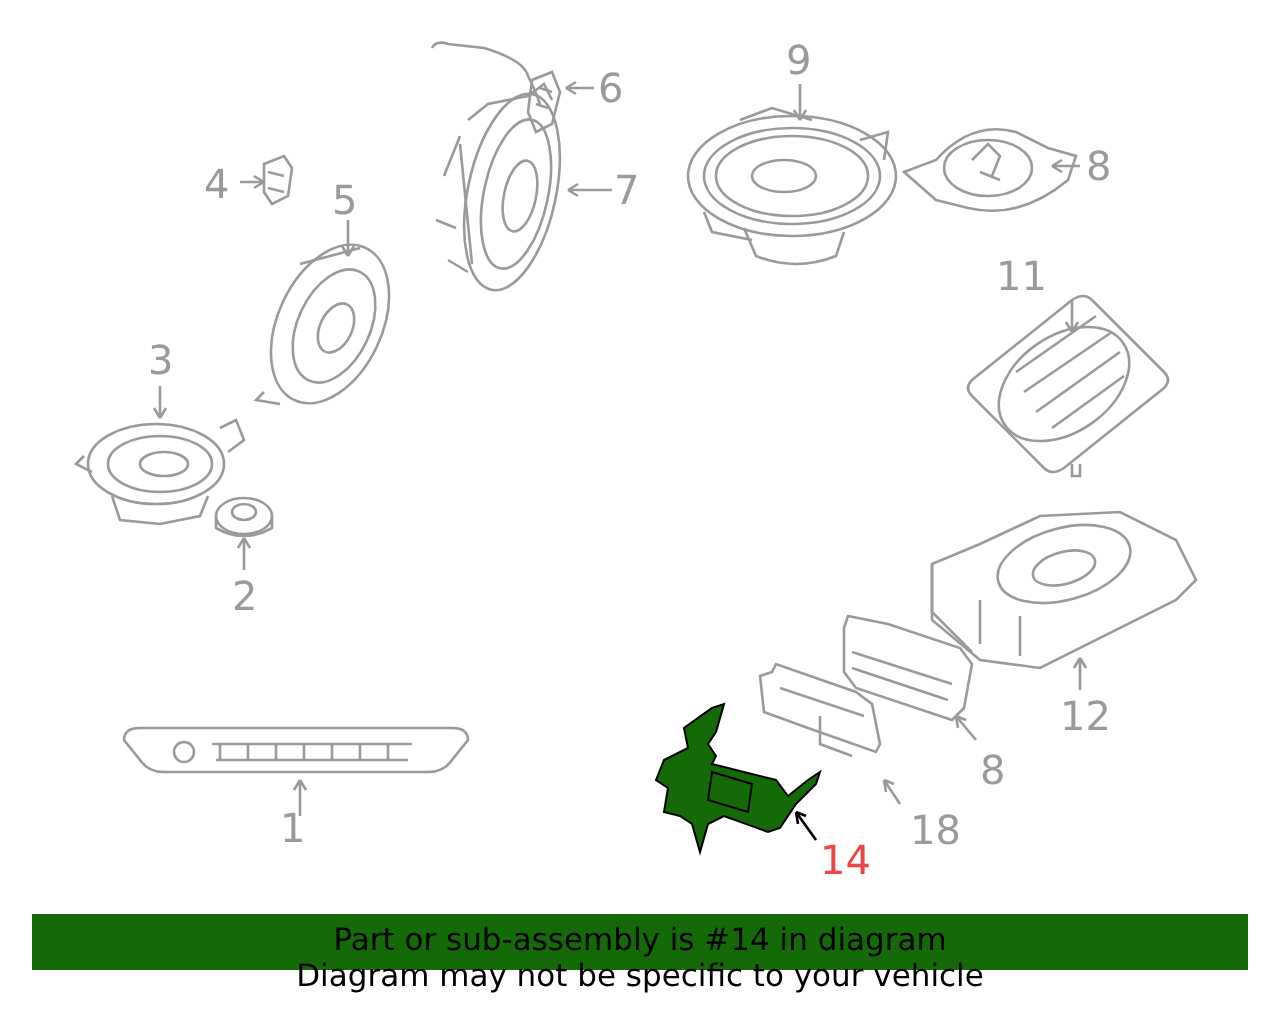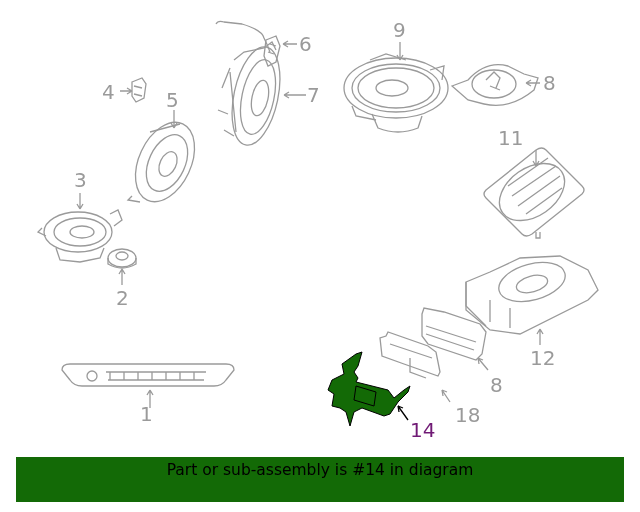--- a/index.html
+++ b/index.html
@@ -1,20 +1,20 @@
 <!DOCTYPE html>
 <html><head>
 <meta charset="utf-8">
 <style>
   html, body { margin:0; padding:0; background:#ffffff; }
   body { width:640px; height:512px; position:relative; overflow:hidden; font-family:"DejaVu Sans", sans-serif; }
   #diagram { position:absolute; left:0; top:0; width:640px; height:455px; }
   .callout { position:absolute; font-size:20px; color:#9a9a9a; line-height:1; }
-  .callout.hl { color:#701a75; }
-  #banner { position:absolute; left:16px; top:457px; width:608px; height:45px; background:#136a06;
+  .callout.hl { color:#ef4444; }
+  #banner { position:absolute; left:16px; top:457px; width:608px; height:28px; background:#136a06;
             color:#000; text-align:center; font-size:15.5px; line-height:18px; padding-top:4px; box-sizing:border-box; }
 </style>
 </head>
 <body>
 
 <div id="diagram">
   <svg width="640" height="455" viewBox="0 0 640 455" xmlns="http://www.w3.org/2000/svg" fill="none" stroke="#9a9a9a" stroke-width="1.3">
 
     <g>
       <path d="M216 24 q2-4 8-2 l18 2 q20 6 22 14 q4 8 6 14"></path>
@@ -131,13 +131,14 @@
   <span class="callout" style="left:393px;top:20px">9</span>
   <span class="callout" style="left:530px;top:348px">12</span>
   <span class="callout" style="left:498px;top:128px">11</span>
   <span class="callout" style="left:490px;top:375px">8</span>
   <span class="callout" style="left:455px;top:405px">18</span>
   <span class="callout hl" style="left:410px;top:420px">14</span>
 </div>
 
 <div id="banner">
   <div>Part or sub-assembly is #14 in diagram</div>
+  <div>Diagram may not be specific to your vehicle</div>
 </div>
 
 </body></html>

